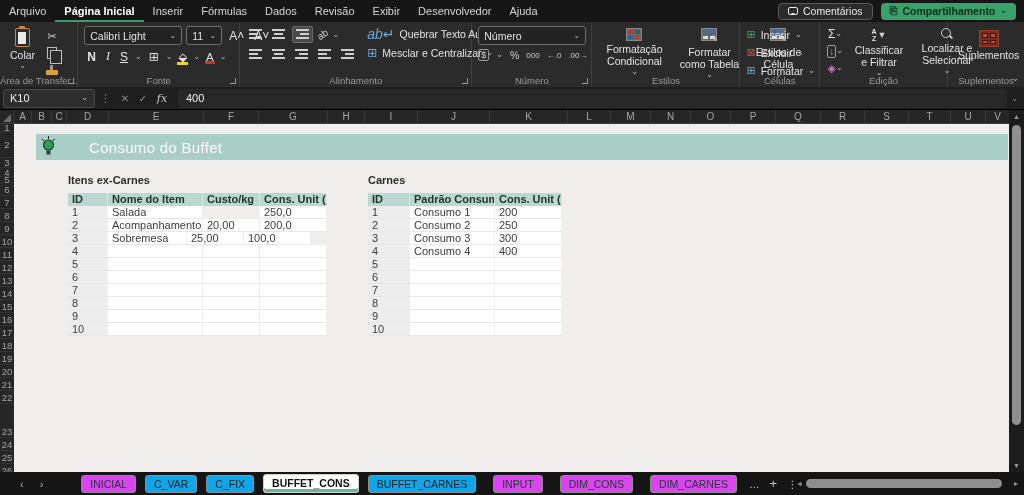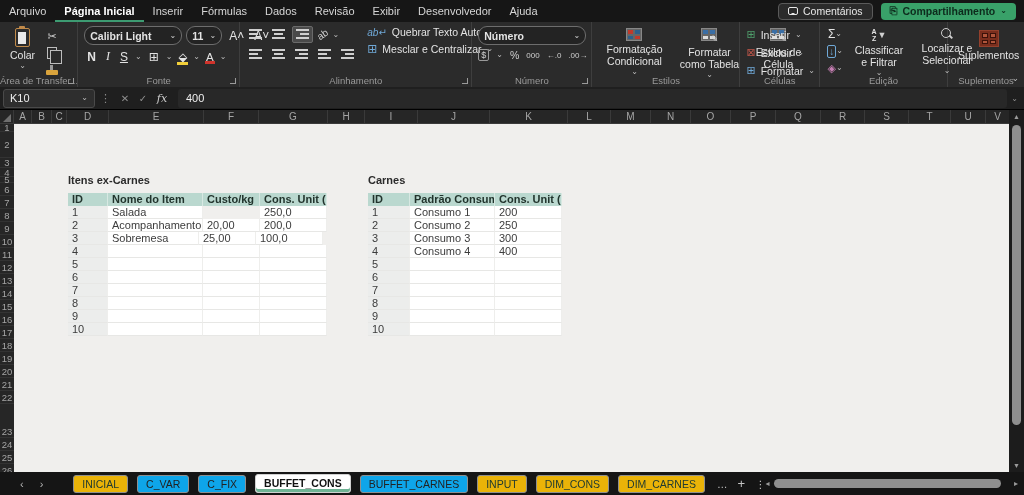--- a/index.html
+++ b/index.html
@@ -40,41 +40,41 @@
   .clipboard-icon { width:15px; height:19px; border:1px solid #c08a4a; border-radius:2px; background:#2b2b2b; position:relative; }
   .clipboard-icon:after { content:""; position:absolute; left:2px; top:3px; width:8px; height:12px; background:#e9e9e9; }
   .clipboard-icon:before { content:""; position:absolute; left:3px; top:-3px; width:6px; height:3px; background:#c08a4a; border-radius:1px; }
   .copy-icon { position:relative; width:10px; height:12px; border:1px solid #bdbdbd; background:#2b2b2b; }
   .copy-icon:after { content:""; position:absolute; left:2px; top:2px; width:10px; height:12px; border:1px solid #bdbdbd; background:#2b2b2b; }
   .fp-icon { width:12px; height:5px; background:#d9a33c; border-radius:1px; position:relative; margin-top:4px; }
   .fp-icon:after { content:""; position:absolute; left:4px; top:-5px; width:3px; height:5px; background:#9a9a9a; }
 
   .rrows { display:flex; flex-direction:column; gap:4px; }
   .rrow { display:flex; align-items:center; gap:4px; }
-  .combo { display:flex; align-items:center; justify-content:space-between; border:1px solid #6d6d6d; border-radius:9px;
-    background:#232323; color:#e3e3e3; height:19px; padding:0 5px; font-size:10.5px;font-weight:bold; }
+  .combo { display:flex; align-items:center; justify-content:space-between; border:1px solid #6d6d6d; border-radius:3px;
+    background:#232323; color:#e3e3e3; height:19px; padding:0 5px; font-size:10.5px; }
   .fontsize-combo { width:36px; }
   .fontname-combo { width:98px; }
   .numfmt-combo { width:108px; }
   .fmt-letter { font-size:12px; color:#e3e3e3; padding:0 3px; }
   .fmt-letter.b { font-weight:bold; } .fmt-letter.i { font-style:italic; font-family:"Liberation Serif",serif; }
   .fmt-letter.u { text-decoration:underline; }
   .colorbtn { position:relative; padding:0 2px; font-size:11.5px; color:#e3e3e3; }
   .colorbtn .bar { position:absolute; left:1px; right:1px; bottom:-1px; height:3px; }
   .bar.yellow { background:#f2cf3a; } .bar.red { background:#d0342c; }
   .bars { display:flex; flex-direction:column; gap:2px; width:13px; height:11px; }
   .bars i { display:block; height:2px; background:#cfcfcf; }
   .bars.start i { align-self:flex-start; } .bars.center i { align-self:center; } .bars.end i { align-self:flex-end; }
   .bars i:nth-child(1){width:13px;} .bars i:nth-child(2){width:9px;} .bars.center i:nth-child(2){width:9px;}
   .bars i:nth-child(3){width:13px;}
   .albox { padding:2px 3px; border-radius:2px; }
   .albox.sel { background:#4a4a4a; border:1px solid #6a6a6a; }
   .orient { color:#cfcfcf; font-size:10px; transform:rotate(-35deg); display:inline-block; }
   .wrapbtn,.mergebtn { display:flex; align-items:center; gap:5px; color:#e3e3e3; font-size:10.5px; white-space:nowrap; }
-  .wrap-icon { color:#6fa8d6; font-size:10px;font-style:italic; }
+  .wrap-icon { color:#6fa8d6; font-size:14px;font-style:italic; }
   .merge-icon { color:#6fa8d6; font-size:12px; }
   .num-icons { display:flex; align-items:center; gap:7px; color:#cfcfcf; font-size:10.5px; }
   .acct-icon { border:1px solid #9a9a9a; border-radius:2px; font-size:9px; padding:0 2px; color:#cfcfcf; }
   .grid-icon { width:16px; height:13px; border:1px solid #888; display:grid; grid-template-columns:1fr 1fr; grid-template-rows:1fr 1fr; }
   .grid-icon span { border:0.5px solid #666; }
   .cf-icon span:nth-child(1){background:#c0392b;} .cf-icon span:nth-child(2){background:#2e5f8a;}
   .cf-icon span:nth-child(3){background:#2e5f8a;} .cf-icon span:nth-child(4){background:#c0392b;}
   .fat-icon span:nth-child(1){background:#3a6ea5;} .fat-icon span:nth-child(2){background:#3a6ea5;}
   .fat-icon span:nth-child(3){background:#ddd;} .fat-icon span:nth-child(4){background:#ddd;}
   .pencil { font-size:9px; color:#cfcfcf; margin-left:-6px; margin-top:6px; }
@@ -140,21 +140,21 @@
   .vs-btn { color:#9a9a9a; font-size:7px; height:13px; line-height:13px; }
   .vs-thumb { width:9px; height:300px; background:#8f8f8f; border-radius:5px; margin-top:2px; }
   .vs-spacer { flex:1; }
 
   
   .tabbar { position:absolute; left:0; bottom:0; right:0; height:23px; background:#151515;
     display:flex; align-items:center; color:#cfcfcf; font-size:10.5px; padding-left:12px; }
   .tnav { color:#b5b5b5; font-size:11px; padding:0 8px; }
   .tabs { display:flex; gap:9px; margin-left:22px; align-items:center; }
   .tab { padding:2px 8px; border-radius:3px; border:1px solid #8f8f8f; line-height:12px; white-space:nowrap; }
-  .tab.teal { background:#eab308; color:#213b31; }
+  .tab.teal { background:#d946ef; color:#213b31;margin-left:8px; }
   .tab.light { background:#0ea5e9; color:#222; }
   .tab.active { background:#fff; color:#111; font-weight:bold; border-color:#d0d0d0;
     box-shadow:inset 0 -3px 0 #6fb394; padding-bottom:3px; }
   .tab-extra { display:flex; align-items:center; gap:10px; margin-left:12px; color:#c5c5c5; }
   .hscroll { margin-left:auto; margin-right:6px; width:388px; display:flex; align-items:center; gap:4px; }
   .hs-btn { color:#9a9a9a; font-size:8px; }
   .hs-track { flex:1; height:9px; display:flex; align-items:center; }
   .hs-thumb { height:9px; width:96%; background:#8f8f8f; border-radius:5px; }
 </style>
 </head>
@@ -514,20 +514,30 @@
         <div class="rowh" style="height: 13px;">21</div>
         <div class="rowh" style="height: 13px;">22</div>
         <div class="rowh" style="height: 13px; margin-top: 21px;">23</div>
         <div class="rowh" style="height: 13px;">24</div>
         <div class="rowh" style="height: 13px;">25</div>
         <div class="rowh" style="height: 13px;">26</div>
         <div class="rowh" style="height: 13px;">27</div>
       </div>
 
     <div class="content">
+      <div class="banner">
+        <svg class="bulb" viewBox="0 0 17 22">
+          <line x1="8.5" y1="0" x2="8.5" y2="3" stroke="#2a2a2a" stroke-width="1"></line>
+          <line x1="2" y1="3" x2="4.5" y2="5" stroke="#2a2a2a" stroke-width="1"></line>
+          <line x1="15" y1="3" x2="12.5" y2="5" stroke="#2a2a2a" stroke-width="1"></line>
+          <circle cx="8.5" cy="9" r="5" fill="#2f9e5f" stroke="#1d3a2c" stroke-width="1.2"></circle>
+          <rect x="6.5" y="14.5" width="4" height="4" fill="#3a3a3a"></rect>
+        </svg>
+        <div class="banner-title">Consumo do Buffet</div>
+      </div>
 
       <div class="table-title" style="left:54px;">Itens ex-Carnes</div>
       <div class="sheet-table" style="left:54px;">
           <div class="st-row st-head">
             <div class="st-cell l idcol" style="width: 40px;">ID</div>
             <div class="st-cell l" style="width: 95px;">Nome do Item</div>
             <div class="st-cell r" style="width: 57px;">Custo/kg</div>
             <div class="st-cell r" style="width: 67px;">Cons. Unit (g)</div>
           </div>
           <div class="st-row">
@@ -537,21 +547,21 @@
             <div class="st-cell r" style="width: 67px;">250,0</div>
           </div>
           <div class="st-row">
             <div class="st-cell r idcol" style="width: 40px;">2</div>
             <div class="st-cell l" style="width: 95px;">Acompanhamento</div>
             <div class="st-cell r" style="width: 57px;">20,00</div>
             <div class="st-cell r" style="width: 67px;">200,0</div>
           </div>
           <div class="st-row">
             <div class="st-cell r idcol" style="width: 40px;">3</div>
-            <div class="st-cell l" style="width: 91px;">Sobremesa</div>
+            <div class="st-cell l" style="width: 79px;">Sobremesa</div>
             <div class="st-cell r" style="width: 57px;">25,00</div>
             <div class="st-cell r" style="width: 67px;">100,0</div>
           </div>
           <div class="st-row">
             <div class="st-cell r idcol" style="width: 40px;">4</div>
             <div class="st-cell l" style="width: 95px;"></div>
             <div class="st-cell r" style="width: 57px;"></div>
             <div class="st-cell r" style="width: 67px;"></div>
           </div>
           <div class="st-row">

